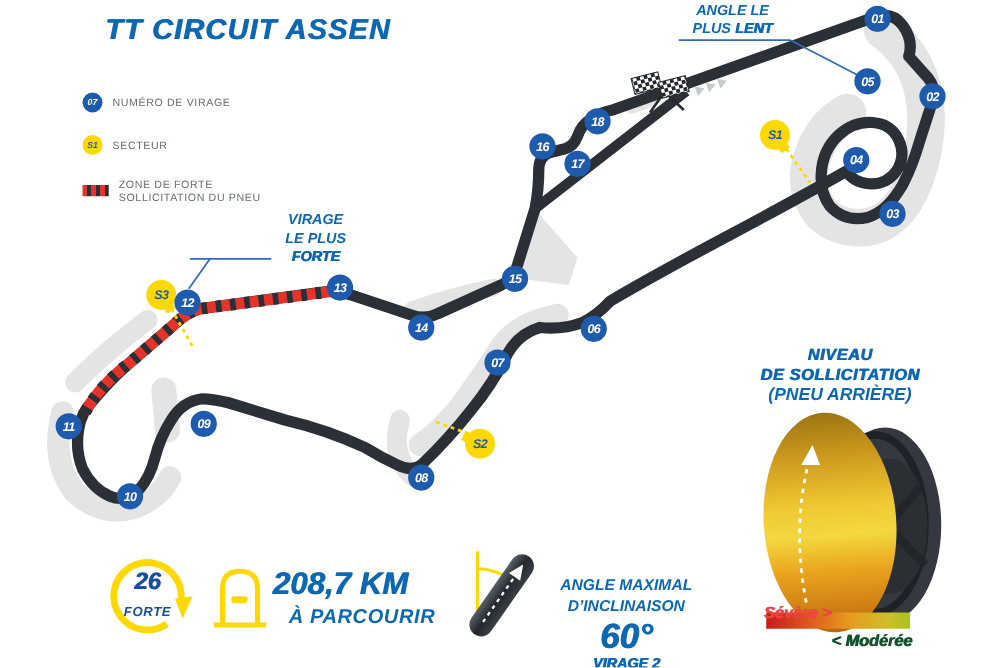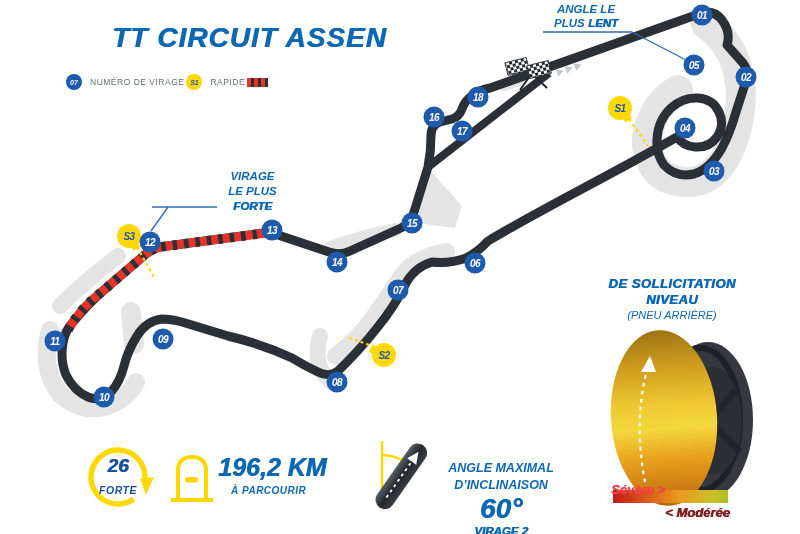--- a/index.html
+++ b/index.html
@@ -5,50 +5,50 @@
   html,body{margin:0;padding:0;background:#fff;}
   #stage{position:relative;width:800px;height:534px;background:#fff;overflow:hidden;
          font-family:"Liberation Sans",sans-serif;}
   #map{position:absolute;left:0;top:0;}
   .abs{position:absolute;}
   .blue{color:#0d68b4;}
   .it{font-style:italic;}
   .b{font-weight:700;}
   .xb{font-weight:700;text-shadow:.7px 0 0 currentColor;}
   
-  .title{left:84px;top:22px;font-size:28px;letter-spacing:1px;white-space:nowrap;margin-left:28px;}
-  
-  .legend{left:66px;top:74px;display:flex;flex-direction:row;gap:2px;}
+  .title{left:84px;top:10px;font-size:23px;letter-spacing:1px;white-space:nowrap;}
+  
+  .legend{left:66px;top:74px;display:flex;flex-direction:column;gap:18px;}
   .lrow{display:flex;align-items:center;gap:8px;}
   .lbl{font-size:8.5px;letter-spacing:.5px;color:#686d73;line-height:1.25;}
   .lturn{width:16px;height:16px;border-radius:50%;background:#1e5bad;color:#fff;
          font:italic 700 7px "Liberation Sans",sans-serif;display:flex;align-items:center;justify-content:center;}
   .lsec{width:16px;height:16px;border-radius:50%;background:#ffd802;color:#1e5bad;
         font:italic 700 7px "Liberation Sans",sans-serif;display:flex;align-items:center;justify-content:center;}
   .lzone{width:21px;height:9px;background:repeating-linear-gradient(90deg,#e5332a 0 4px,#2b3037 4px 7px);}
   
   .callout{font-size:11.5px;line-height:14px;text-align:center;}
   .co-slow{left:528px;top:2px;width:116px;}
   .co-fast{left:205px;top:169px;width:95px;line-height:15px;}
   
   .laps-num{left:88px;top:455px;width:60px;text-align:center;font-size:19px;color:#17509f;}
   .laps-unit{left:88px;top:484px;width:60px;text-align:center;font-size:10.5px;color:#17509f;letter-spacing:.5px;}
   .dist{left:218px;top:453px;font-size:25px;white-space:nowrap;}
-  .dist-unit{left:231px;top:485px;font-size:10px;letter-spacing:.5px;white-space:nowrap;}
+  .dist-unit{left:231px;top:485px;font-size:16px;letter-spacing:.5px;white-space:nowrap;}
   .lean{left:436px;top:460px;width:130px;text-align:center;}
   .lean .l1{font-size:12.5px;line-height:17px;}
   .lean .v{font-size:28px;line-height:30px;}
   .lean .t{font-size:11.5px;line-height:14px;}
   .niveau{left:596px;top:276px;width:152px;text-align:center;}
   .niveau .l1{font-size:13px;line-height:16px;letter-spacing:.5px;}
-  .niveau .sub{font-size:11px;line-height:15px;font-weight:400;}
+  .niveau .sub{font-size:14px;line-height:15px;font-weight:700;}
   .scalebar{left:613px;top:490px;width:115px;height:13px;
     background:linear-gradient(90deg,#c41c1a 0%,#dc5a1d 30%,#e89b1e 58%,#cdbd2a 85%,#a9c41f 100%);}
   .sc-sev{left:611px;top:482px;font-size:13px;color:#ef4444;text-align:center;}
-  .sc-mod{left:665px;top:505px;font-size:13px;color:#7f1d1d;}
+  .sc-mod{left:665px;top:505px;font-size:13px;color:#14532d;}
   
   .badge-t{font:italic 700 10px "Liberation Sans",sans-serif;fill:#fff;text-anchor:middle;letter-spacing:-.5px;}
   .sector-t{font:italic 700 10px "Liberation Sans",sans-serif;fill:#1e5bad;text-anchor:middle;letter-spacing:-.5px;}
 </style>
 </head>
 <body>
 
 <div id="stage">
 
   <svg id="map" width="800" height="534" viewBox="0 0 800 534">
@@ -269,51 +269,55 @@
 
   <div class="abs title blue it xb">TT CIRCUIT ASSEN</div>
 
   <div class="abs legend">
     <div class="lrow">
       <span class="lturn">07</span>
       <span class="lbl">NUMÉRO DE VIRAGE</span>
     </div>
     <div class="lrow">
       <span class="lsec">S1</span>
-      <span class="lbl">RAPIDE</span>
+      <span class="lbl">SECTEUR</span>
     </div>
     <div class="lrow">
       <span class="lzone"></span>
+      <span class="lbl">
+        <span>ZONE DE FORTE</span><br>
+        <span>SOLLICITATION DU PNEU</span>
+      </span>
     </div>
   </div>
 
   <div class="abs callout co-slow blue it b">
     <span>ANGLE LE</span><br>
     <span>PLUS </span><span class="xb">LENT</span>
   </div>
   <div class="abs callout co-fast blue it b">
     <span>VIRAGE</span><br>
     <span>LE PLUS</span><br>
     <span class="xb">FORTE</span>
   </div>
 
   <div class="abs laps-num it xb">26</div>
   <div class="abs laps-unit it b">FORTE</div>
-  <div class="abs dist blue it xb">196,2 KM</div>
+  <div class="abs dist blue it xb">208,7 KM</div>
   <div class="abs dist-unit blue it b">À PARCOURIR</div>
 
   <div class="abs lean blue it">
     <div class="l1 b">ANGLE MAXIMAL</div>
     <div class="l1 b">D’INCLINAISON</div>
     <div class="v xb">60°</div>
     <div class="t xb">VIRAGE 2</div>
   </div>
 
   <div class="abs niveau blue it">
+    <div class="l1 xb">NIVEAU</div>
     <div class="l1 xb">DE SOLLICITATION</div>
-    <div class="l1 xb">NIVEAU</div>
     <div class="sub">(PNEU ARRIÈRE)</div>
   </div>
   <div class="abs scalebar"></div>
   <div class="abs sc-sev it xb">Sévère &gt;</div>
   <div class="abs sc-mod it xb">&lt; Modérée</div>
 
 </div>
 
 </body></html>

